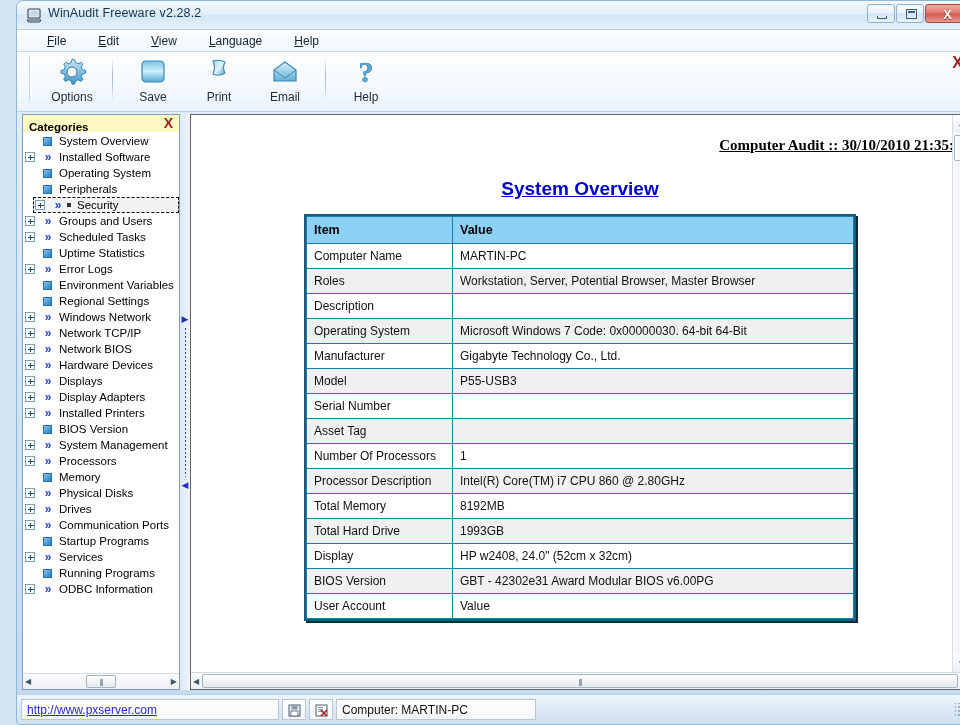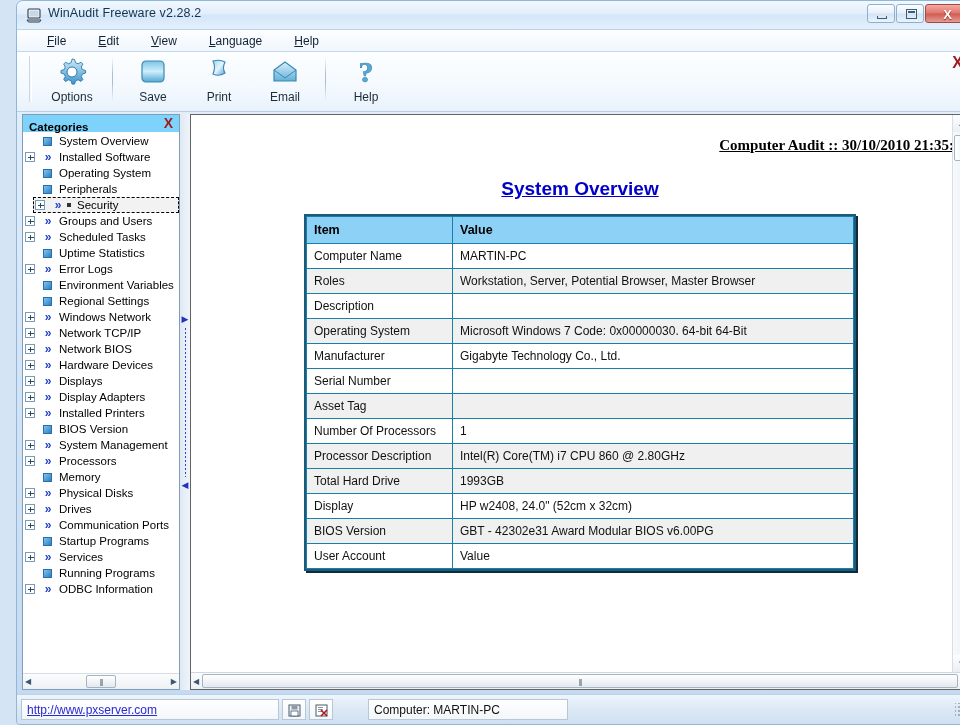--- a/index.html
+++ b/index.html
@@ -146,21 +146,21 @@
     width: 158px;
     background: #ffffff;
     border: 1px solid #7f9db9;
     position: relative;
     display: flex; flex-direction: column;
   }
   .sb-head {
     height: 17px;
     position: relative;
     padding: 2px 0 0 6px;
-    background:#7dd3fc;
+    background:#fef9c3;
   }
   .sb-head-title {
     font-size: 11.5px; font-weight: bold; color: #000;
   }
   .sb-head-x {
     position: absolute; right: 6px; top: 0px;
     font-size: 14px; font-weight: bold; color: #9e1b1b;
     line-height: 16px;
     cursor: default;
   }
@@ -358,21 +358,21 @@
     background: linear-gradient(180deg,#ffffff,#f3f6fa);
     display: flex; align-items: center;
     padding: 0 5px;
     margin-right: 3px;
   }
   .sb-url { width: 258px; }
   .sb-url a {
     font-size: 12px; color: #2a2ad0; text-decoration: underline; cursor: default;
   }
   .sb-icon-pane { width: 24px; justify-content: center; }
-  .sb-comp { width: 200px; font-size: 12px; color: #111; margin-left: 32px; }
+  .sb-comp { width: 200px; font-size: 12px; color: #111; }
   .sb-grip {
     margin-left: auto; margin-right: 2px;
     width: 14px; height: 14px;
     background-image: radial-gradient(circle, #9fb0c0 40%, transparent 41%);
     background-size: 4px 4px;
     background-position: right bottom;
   }
   .mini-floppy { width:13px; height:13px; }
   .mini-report { width:13px; height:13px; }
 </style>
@@ -754,35 +754,43 @@
                     <td></td>
                   </tr>
                   <tr class="alt">
                     <td>Operating System</td>
                     <td>Microsoft Windows 7 Code: 0x00000030. 64-bit 64-Bit</td>
                   </tr>
                   <tr class="">
                     <td>Manufacturer</td>
                     <td>Gigabyte Technology Co., Ltd.</td>
                   </tr>
+                  <tr class="alt">
+                    <td>Model</td>
+                    <td>P55-USB3</td>
+                  </tr>
                   <tr class="">
                     <td>Serial Number</td>
                     <td></td>
                   </tr>
                   <tr class="alt">
                     <td>Asset Tag</td>
                     <td></td>
                   </tr>
                   <tr class="">
                     <td>Number Of Processors</td>
                     <td>1</td>
                   </tr>
                   <tr class="alt">
                     <td>Processor Description</td>
                     <td>Intel(R) Core(TM) i7 CPU 860 @ 2.80GHz</td>
+                  </tr>
+                  <tr class="">
+                    <td>Total Memory</td>
+                    <td>8192MB</td>
                   </tr>
                   <tr class="alt">
                     <td>Total Hard Drive</td>
                     <td>1993GB</td>
                   </tr>
                   <tr class="">
                     <td>Display</td>
                     <td>HP w2408, 24.0" (52cm x 32cm)</td>
                   </tr>
                   <tr class="alt">

